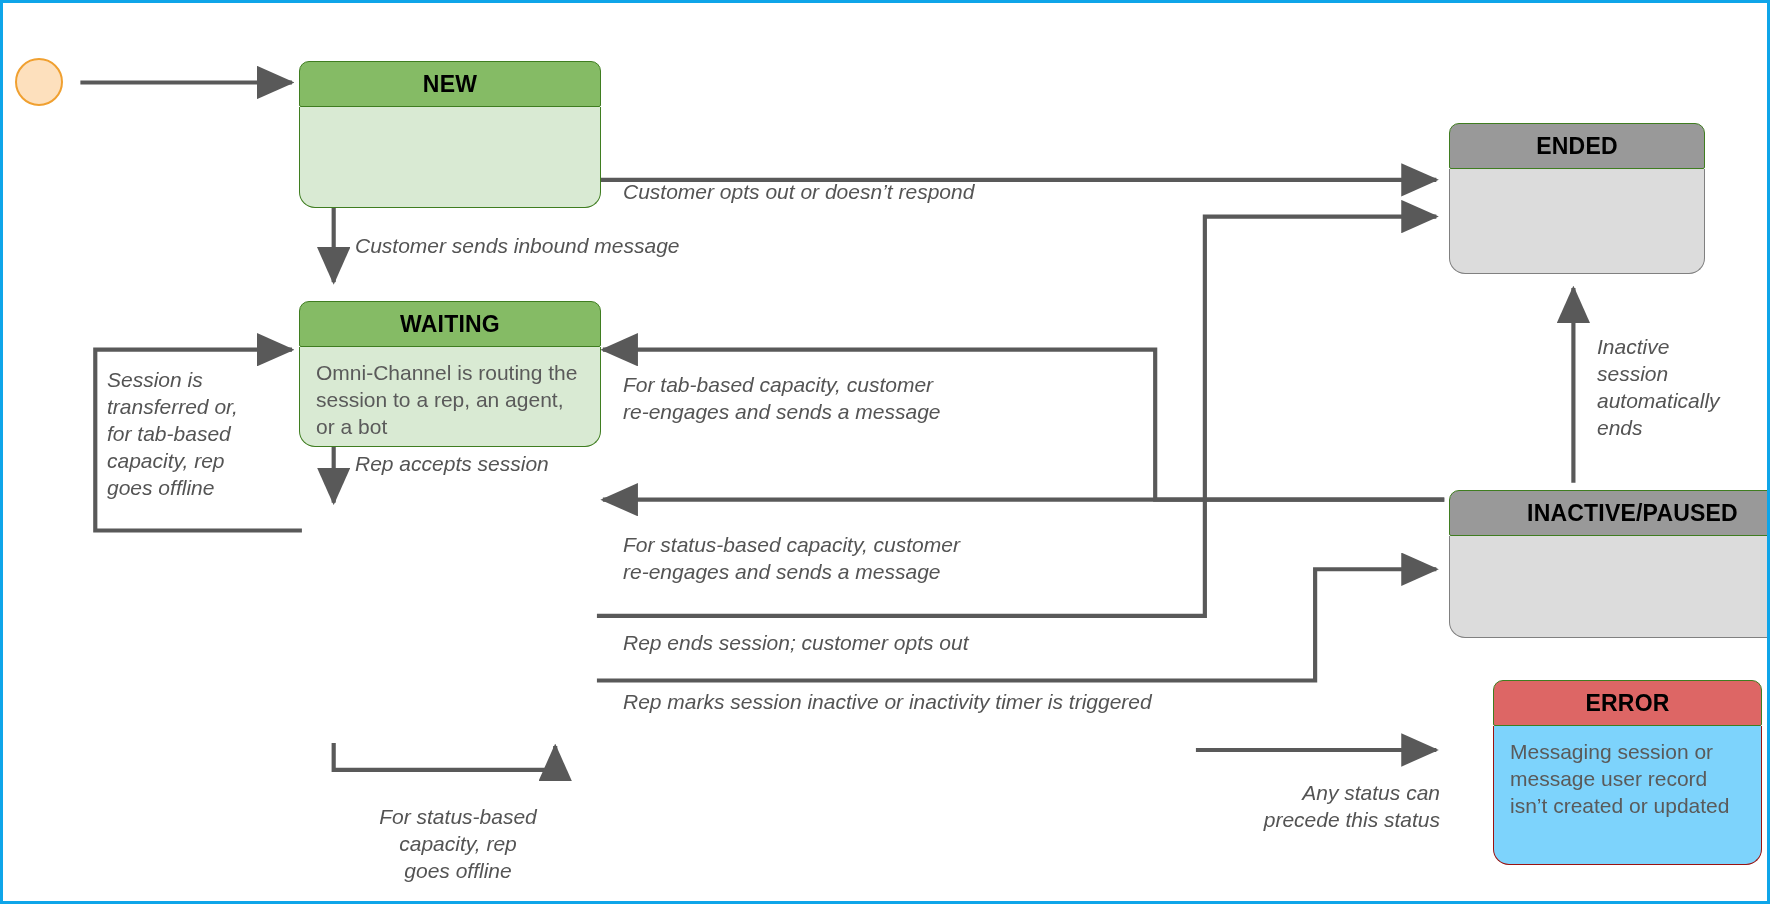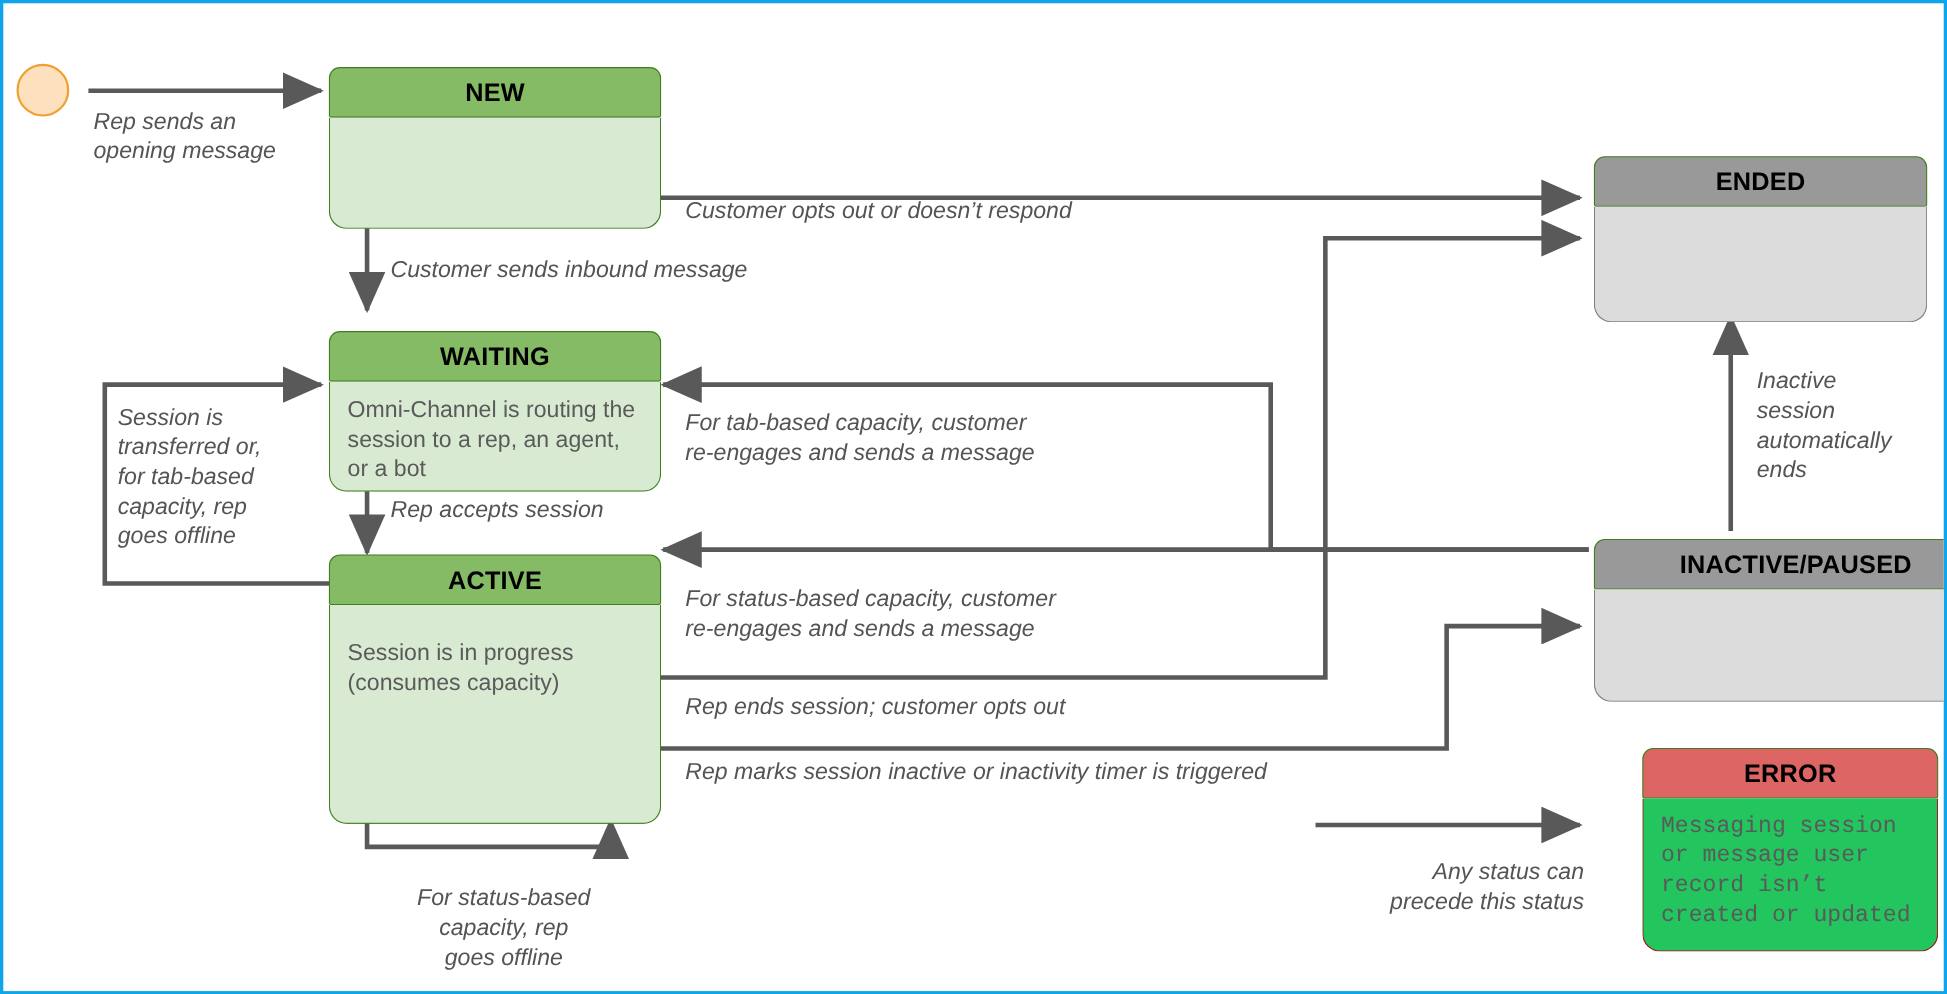--- a/index.html
+++ b/index.html
@@ -69,24 +69,23 @@
     background: #dcdcdc;
     border: 1.6px solid #808080;
     border-top: none;
   }
   
   .red .state-header {
     background: #dd6665;
     border: 1.6px solid #3f7d20;
   }
   .red .state-body {
-    background: #22c55e;
+    background: #7dd3fc;
     border: 1.6px solid #9b1210;
     border-top: none;
-    font-family: Liberation Mono, monospace;
   }
 
   .edge-label {
     position: absolute;
     font-style: italic;
     font-size: 21px;
     line-height: 27px;
     color: #545454;
     white-space: pre-line;
   }
@@ -144,42 +143,36 @@
   <div class="state-box green" style="left:296px; top:58px; width:302px;">
     <div class="state-header">NEW</div>
     <div class="state-body empty" style="height:101px;"></div>
   </div>
 
   <div class="state-box green" style="left:296px; top:279px; width:302px;margin-top:19px;">
     <div class="state-header">WAITING</div>
     <div class="state-body" style="height:100px;">Omni-Channel is routing the session to a rep, an agent, or a bot</div>
   </div>
 
-  <div class="state-box green" style="left:296px; top:501px; width:302px;">
-    <div class="state-header">ACTIVE</div>
-    <div class="state-body" style="height:199px; padding-top:30px;">Session is in progress (consumes capacity)</div>
-  </div>
-
-  <div class="state-box grey" style="left:1446px; top:139px; width:303px;">
+
+  <div class="state-box grey" style="left:1446px; top:120px; width:256px;">
     <div class="state-header">ENDED</div>
     <div class="state-body empty" style="height:105px;"></div>
   </div>
 
   <div class="state-box grey" style="left:1446px; top:487px; width:367px;">
     <div class="state-header">INACTIVE/PAUSED</div>
     <div class="state-body empty" style="height:102px;"></div>
   </div>
 
   <div class="state-box red" style="left:1446px; top:677px; width:313px;padding-left:44px;">
     <div class="state-header">ERROR</div>
     <div class="state-body" style="height:139px;">Messaging session or message user record isn’t created or updated</div>
   </div>
 
-  <div class="edge-label" style="left:82px; top:94px; width:200px;">Rep sends an
-opening message</div>
 
   <div class="edge-label" style="left:352px; top:229px; width:420px;">Customer sends inbound message</div>
 
   <div class="edge-label" style="left:620px; top:175px; width:470px;">Customer opts out or doesn’t respond</div>
 
   <div class="edge-label" style="left:104px; top:363px; width:175px;">Session is
 transferred or,
 for tab-based
 capacity, rep
 goes offline</div>

